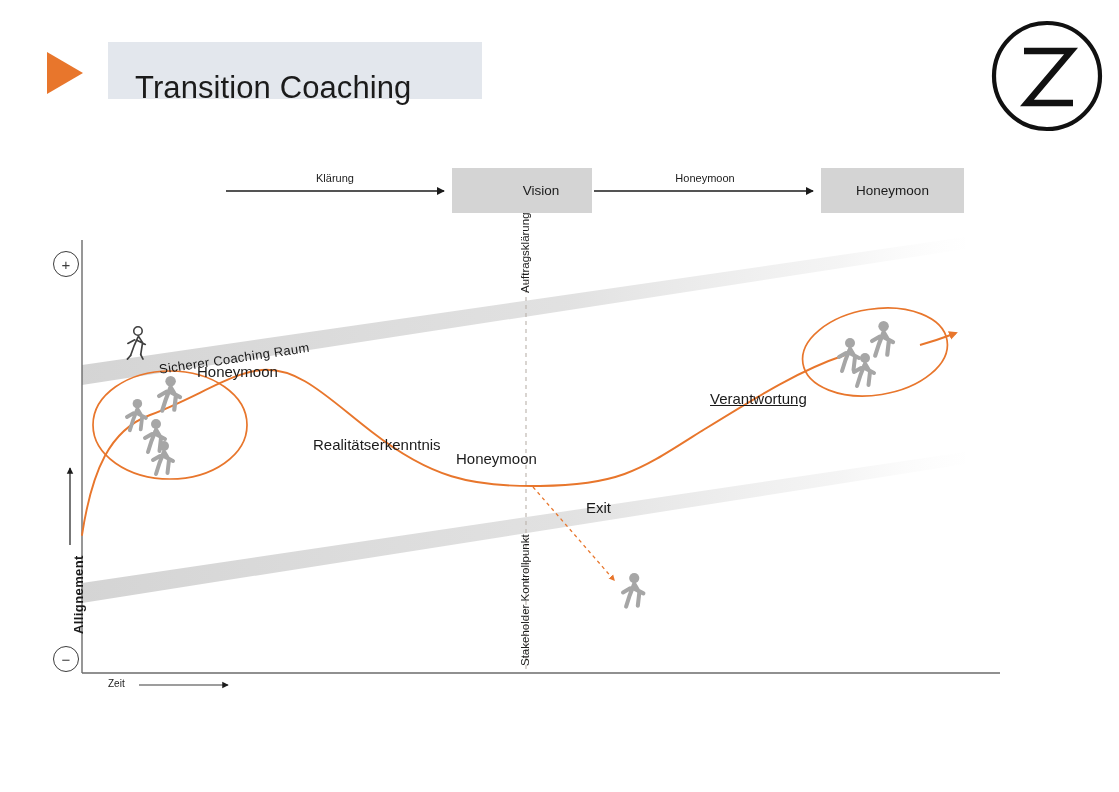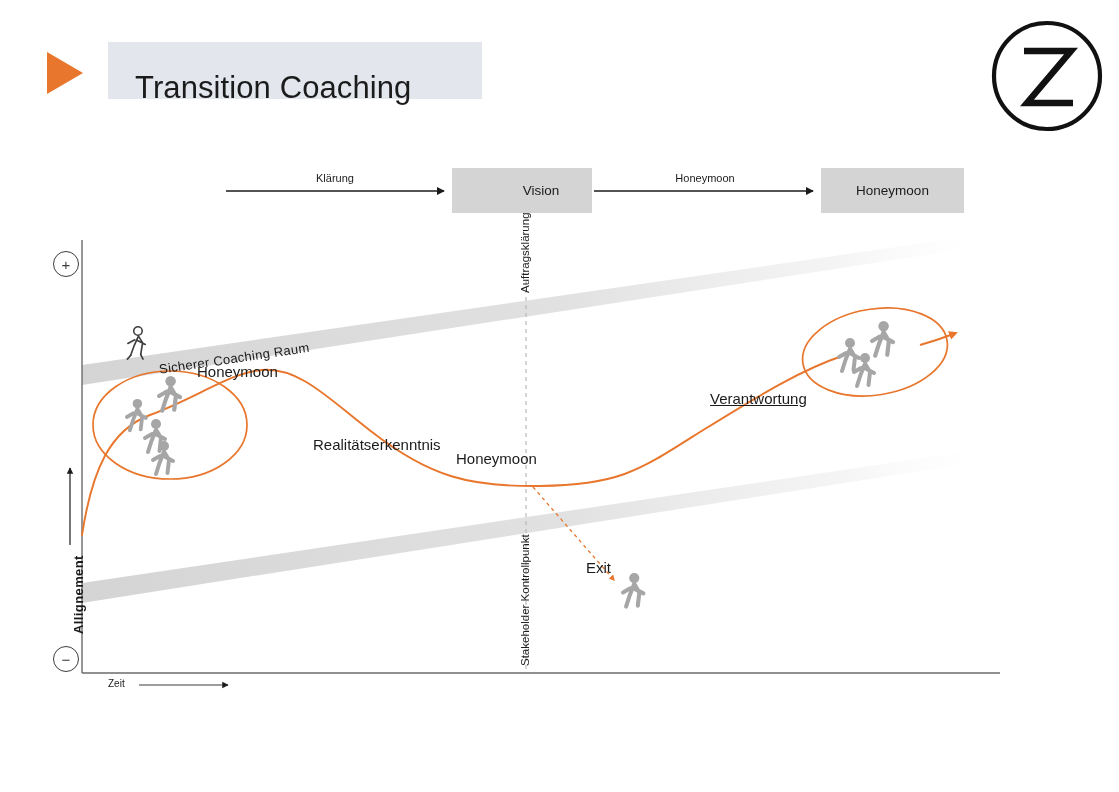--- a/index.html
+++ b/index.html
@@ -80,21 +80,21 @@
     transform:rotate(-8.4deg);
     font-size:13px; letter-spacing:0.3px;
   }
 
   .hlabel {
     position:absolute; font-size:15px; color:#1b1b1b; white-space:nowrap;
   }
   #lab-honeymoon { left:197px; top:363px; }
   #lab-realitaet { left:313px; top:392px;margin-top:44px; }
   #lab-loslassen { left:456px; top:450px; }
-  #lab-exit      { left:586px; top:559px; }
+  #lab-exit      { left:586px; top:499px; }
   #lab-verant    { left:710px; top:390px;text-decoration:underline; }
   #lab-zeit      { left:108px; top:678px; font-size:10px; }
 
   .axis-endcap {
     position:absolute; font-size:15px; color:#3c3c3c;
     width:26px; height:26px; border:1.3px solid #3c3c3c; border-radius:50%;
     display:flex; align-items:center; justify-content:center;
     line-height:1;
   }
   #cap-plus  { left:53px; top:251px; }

